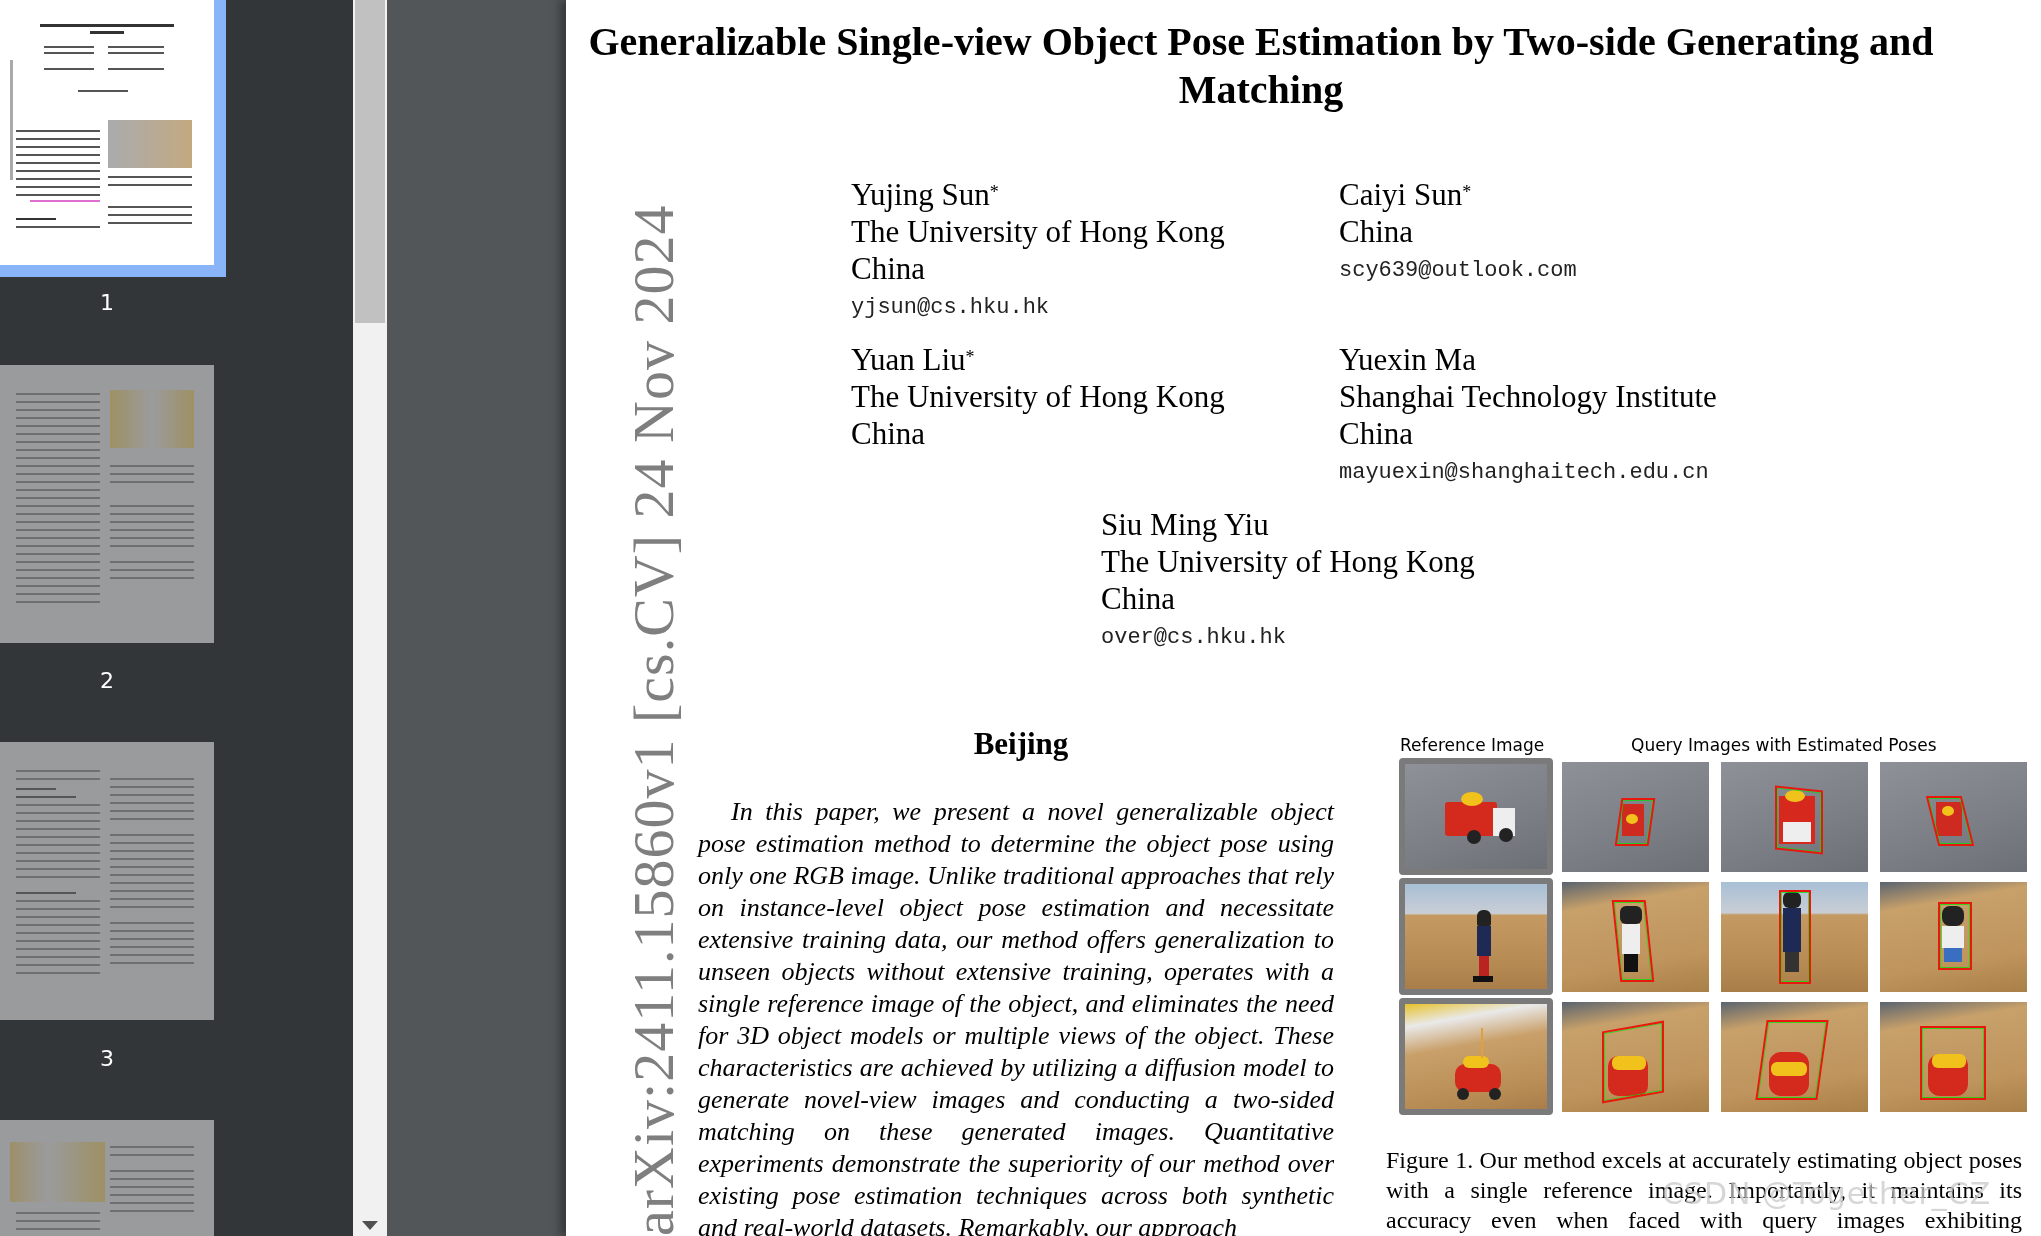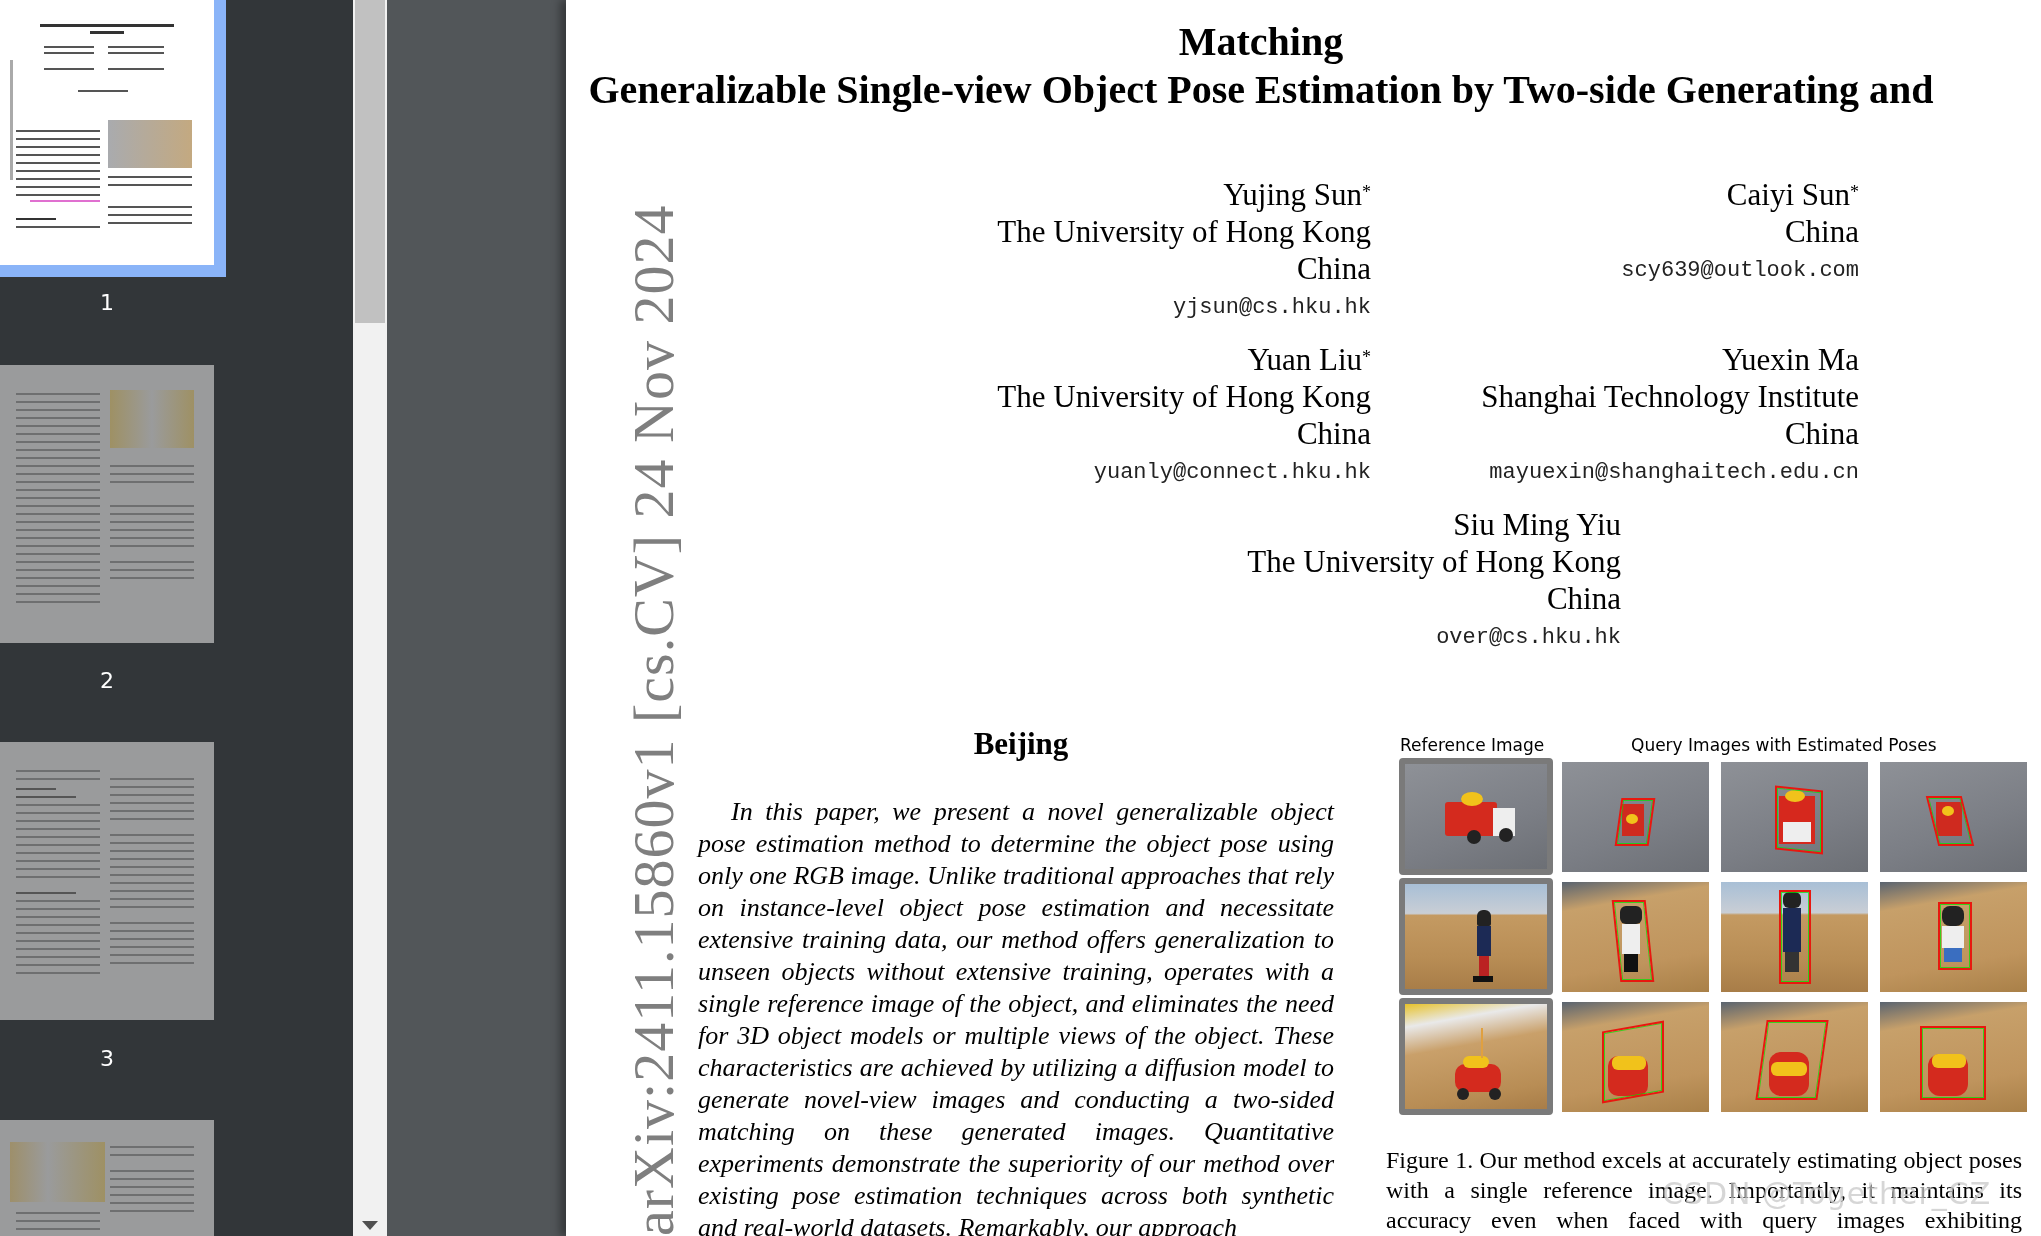--- a/index.html
+++ b/index.html
@@ -11,21 +11,21 @@
   .thumb-label { position:absolute; left:0; width:214px; text-align:center; color:#fff; font-family:"DejaVu Sans", sans-serif; font-size:22px; }
   .tline { position:absolute; height:2px; background:#555; }
   .thumb.dim .tline { background:#6e6f70; }
   .tgreen { background:#7fbf7f !important; }
   .scroll-track { position:absolute; left:353px; top:0; width:34px; height:1236px; background:#f1f1f1; }
   .scroll-thumb { position:absolute; left:2px; top:0; width:30px; height:323px; background:#c1c1c1; }
   .scroll-arrow { position:absolute; left:9px; bottom:6px; width:0; height:0; border-left:8px solid transparent; border-right:8px solid transparent; border-top:9px solid #505050; }
   .viewer { position:absolute; left:387px; top:0; width:1654px; height:1236px; background:#525659; }
   .page { position:absolute; left:179px; top:0; width:1500px; height:1236px; background:#fff; box-shadow:-6px 0 8px rgba(0,0,0,0.35); }
   .title { position:absolute; left:0; width:1390px; text-align:center; font-weight:bold; font-size:40px; line-height:48px; color:#000; top:18px; left:0; }
-  .author { position:absolute; text-align:right; width:520px; color:#000; }
+  .author { position:absolute; text-align:left; width:520px; color:#000; }
   .author .name { font-size:31px; line-height:37px; }
   .author .name sup { font-size:18px; vertical-align:top; position:relative; top:-2px; }
   .author .aff { font-size:31px; line-height:37px; }
   .author .email { font-family:"Liberation Mono", monospace; font-size:22px; line-height:30px; margin-top:6px; color:#222; }
   .arxiv { position:absolute; left:54px; top:1236px; transform-origin:0 0; transform:rotate(-90deg); font-size:58px; color:#7f7f7f; white-space:nowrap; letter-spacing:1px; }
   .abstract-head { position:absolute; left:137px; width:636px; text-align:center; font-weight:bold; font-size:31px; top:726px; }
   .abstract { position:absolute; left:132px; width:636px; top:796px; font-style:italic; font-size:26px; line-height:32px; text-align:justify; text-indent:33px; }
   .figure { position:absolute; left:820px; top:735px; width:640px; }
   .fig-h { position:absolute; font-family:"DejaVu Sans", sans-serif; font-size:17px; color:#000; top:0; white-space:nowrap; }
   .cell { position:absolute; width:147px; height:110px; overflow:hidden; }
@@ -189,40 +189,39 @@
   <div class="scroll-thumb"></div>
   <div class="scroll-arrow"></div>
 </div>
 
 <div class="viewer">
   <div class="page">
 
     <div class="arxiv">arXiv:2411.15860v1  [cs.CV]  24 Nov 2024</div>
 
     <div class="title" style="left:0;">
+      <div>Generalizable Single-view Object Pose Estimation by Two-side Generating and</div>
       <div>Matching</div>
-      <div>Generalizable Single-view Object Pose Estimation by Two-side Generating and</div>
     </div>
 
     <div class="author" style="left:285px;top:176px;">
       <div class="name"><span>Yujing Sun</span><sup>*</sup></div>
       <div class="aff">The University of Hong Kong</div>
       <div class="aff">China</div>
       <div class="email">yjsun@cs.hku.hk</div>
     </div>
     <div class="author" style="left:773px;top:176px;">
       <div class="name"><span>Caiyi Sun</span><sup>*</sup></div>
       <div class="aff">China</div>
       <div class="email">scy639@outlook.com</div>
     </div>
     <div class="author" style="left:285px;top:341px;">
       <div class="name"><span>Yuan Liu</span><sup>*</sup></div>
       <div class="aff">The University of Hong Kong</div>
       <div class="aff">China</div>
-      <div class="email">yuanly@connect.hku.hk</div>
     </div>
     <div class="author" style="left:773px;top:341px;">
       <div class="name"><span>Yuexin Ma</span><sup></sup></div>
       <div class="aff">Shanghai Technology Institute</div>
       <div class="aff">China</div>
       <div class="email">mayuexin@shanghaitech.edu.cn</div>
     </div>
     <div class="author" style="left:535px;top:506px;">
       <div class="name"><span>Siu Ming Yiu</span><sup></sup></div>
       <div class="aff">The University of Hong Kong</div>

